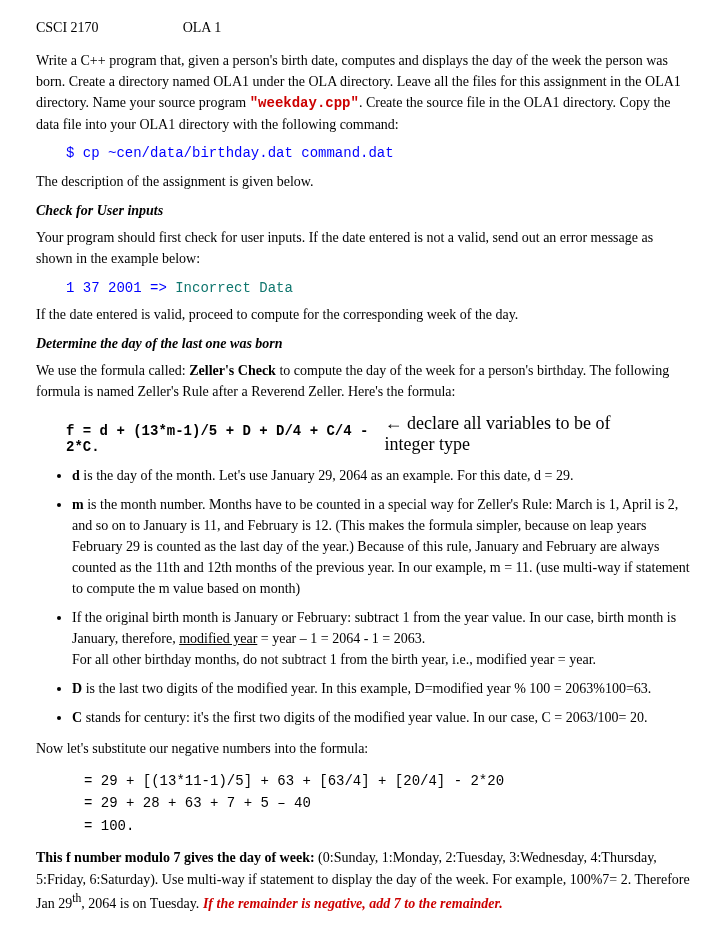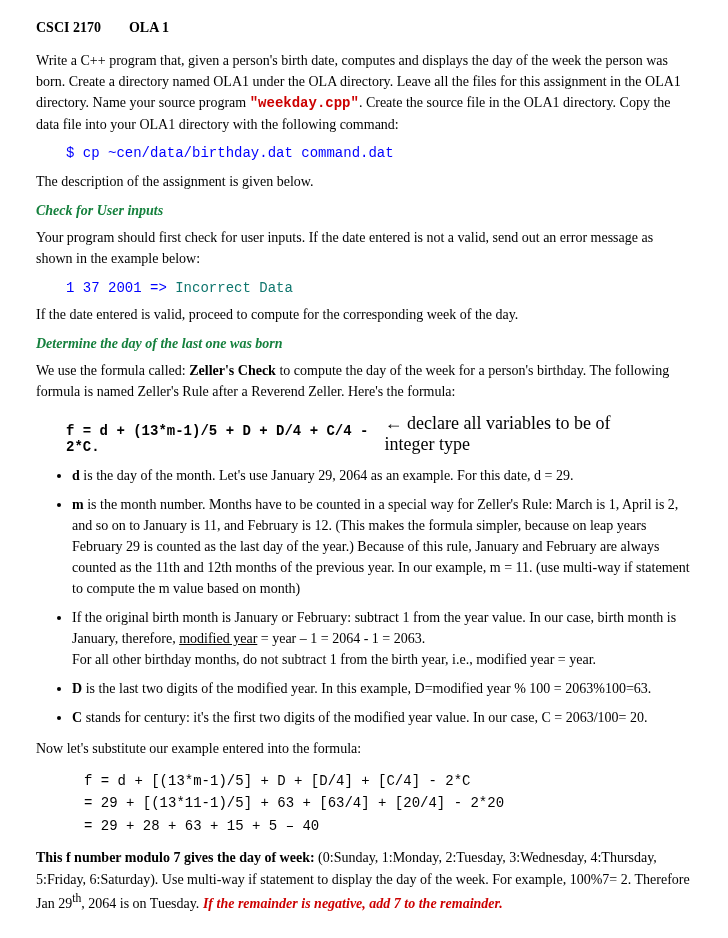--- a/index.html
+++ b/index.html
@@ -8,37 +8,37 @@
       font-size: 14px;
       color: #000;
       background: #fff;
       width: 728px;
       min-height: 938px;
       padding: 20px 36px 30px 36px;
       position: relative;
     }
     .header {
       display: flex;
-      gap: 28px;
-      font-weight: bold;
+      gap: 84px;
+      font-weight: normal;
       font-size: 14px;
       margin-bottom: 14px;
     }
     .intro-text {
       margin-bottom: 10px;
       line-height: 1.5;
     }
     .code-block {
       font-family: "Courier New", Courier, monospace;
       margin-left: 30px;
       margin-bottom: 10px;
       color: #00f;
     }
     .section-label {
-      color: #15803d;
+      color: #000000;
       font-style: italic;
       font-weight: bold;
       margin: 10px 0 8px 0;
       font-size: 14px;
     }
     .paragraph {
       margin-bottom: 10px;
       line-height: 1.55;
     }
     .inline-code {
@@ -153,23 +153,23 @@
     For all other birthday months, do not subtract 1 from the birth year, i.e., modified year = year.
   </li>
   <li>
     <span class="bold">D</span> is the last two digits of the modified year. In this example, D=modified year % 100 = 2063%100=63.
   </li>
   <li>
     <span class="bold">C</span> stands for century: it's the first two digits of the modified year value. In our case, C = 2063/100= 20.
   </li>
 </ul>
 
-<p class="paragraph">Now let's substitute our example entered into the formula:</p>
+<p class="paragraph">Now let's substitute our negative numbers into the formula:</p>
 
 <div class="calc-block">
-  <div>f = d + [(13*m-1)/5] + D + [D/4] + [C/4] - 2*C</div>
   <div>= 29 + [(13*11-1)/5] + 63 + [63/4] + [20/4] - 2*20</div>
-  <div>= 29 + 28 + 63 + 15 + 5 – 40</div>
+  <div>= 29 + 28 + 63 + 7 + 5 – 40</div>
+  <div>= 100.</div>
 </div>
 
 <p class="day-of-week-para">
   <span class="bold">This f number modulo 7 gives the day of week:</span> (0:Sunday, 1:Monday, 2:Tuesday, 3:Wednesday, 4:Thursday, 5:Friday, 6:Saturday).  Use multi-way if statement to display the day of the week. For example, 100%7= 2. Therefore Jan 29<sup>th</sup>, 2064 is on Tuesday.   <span class="red-italic">If the remainder is negative, add 7 to the remainder.</span>
 </p>
 
 </body></html>

